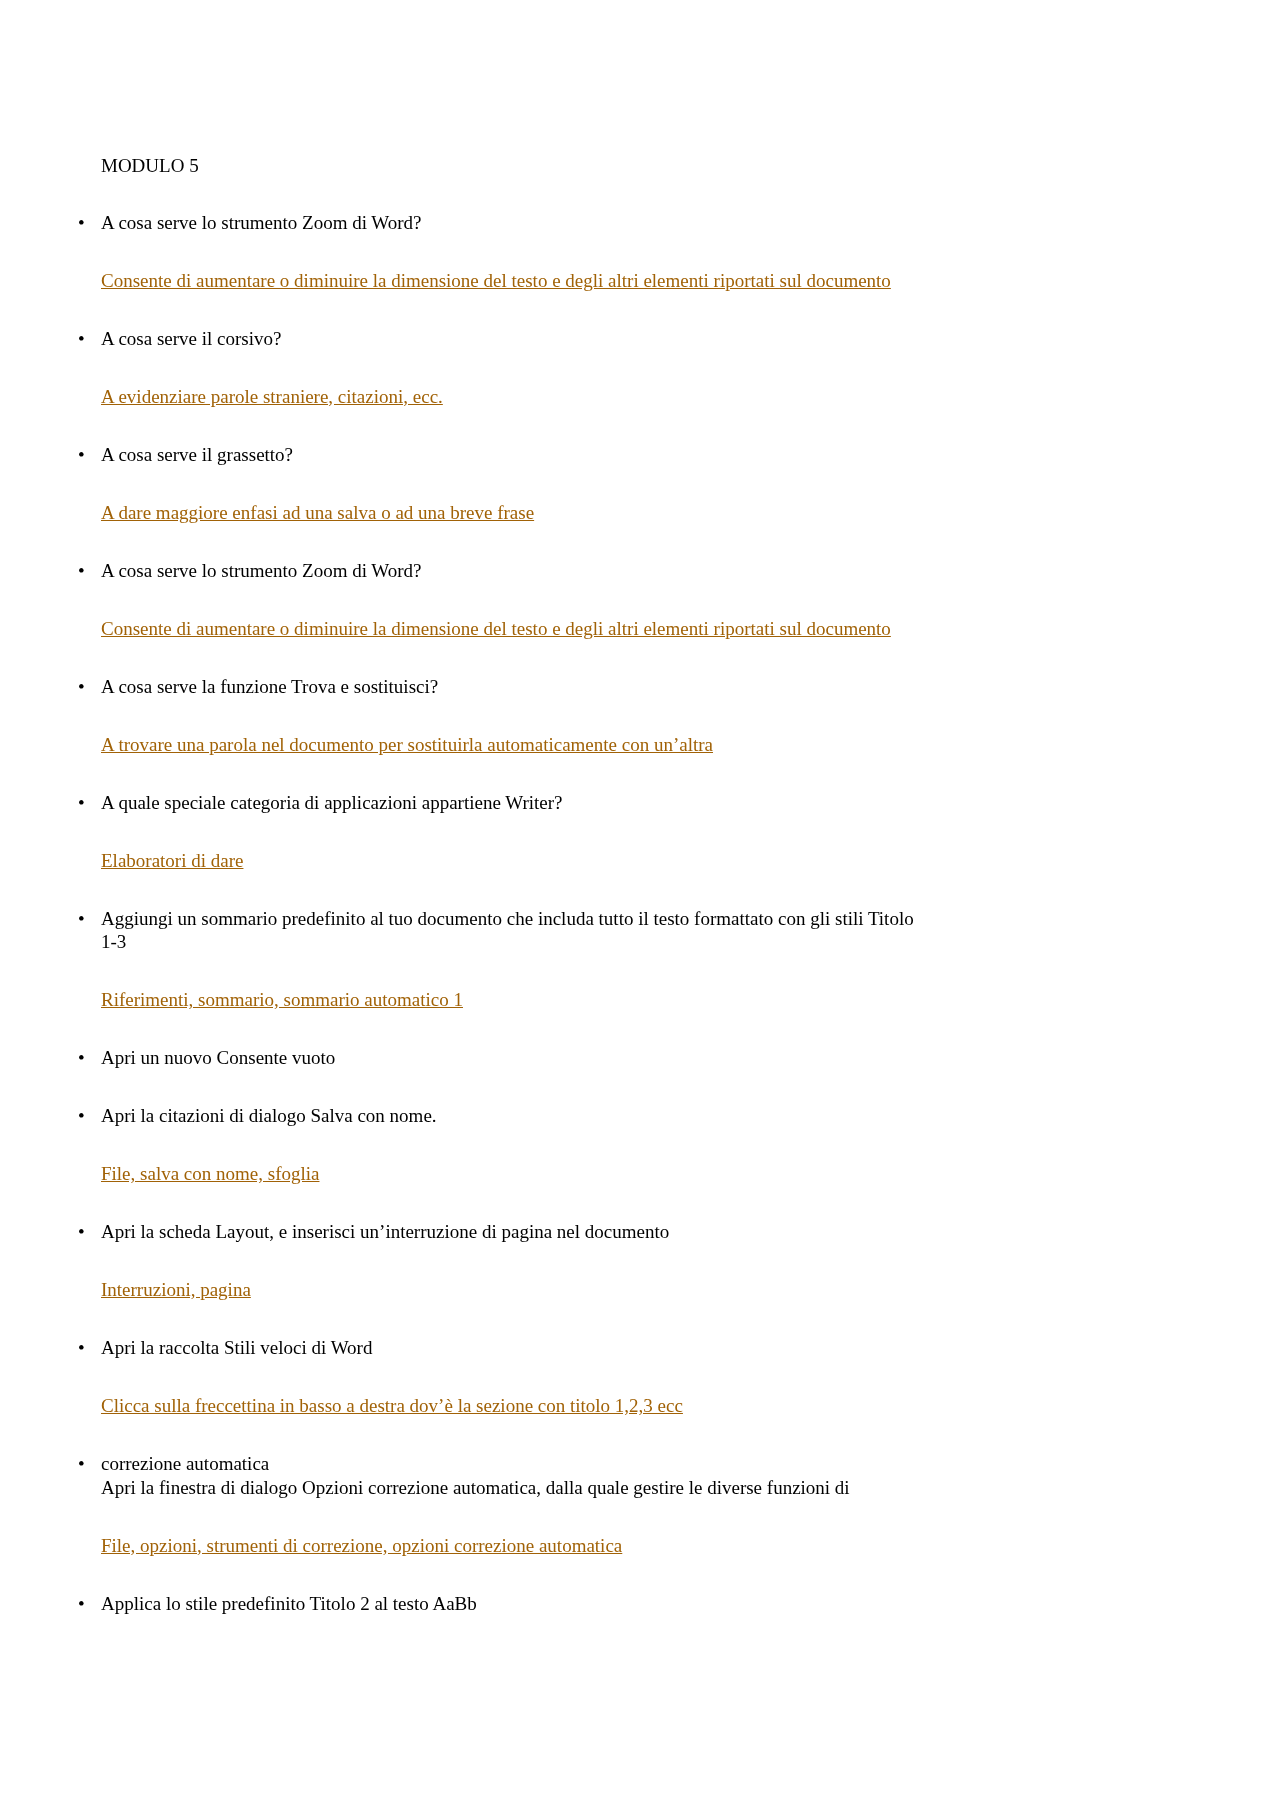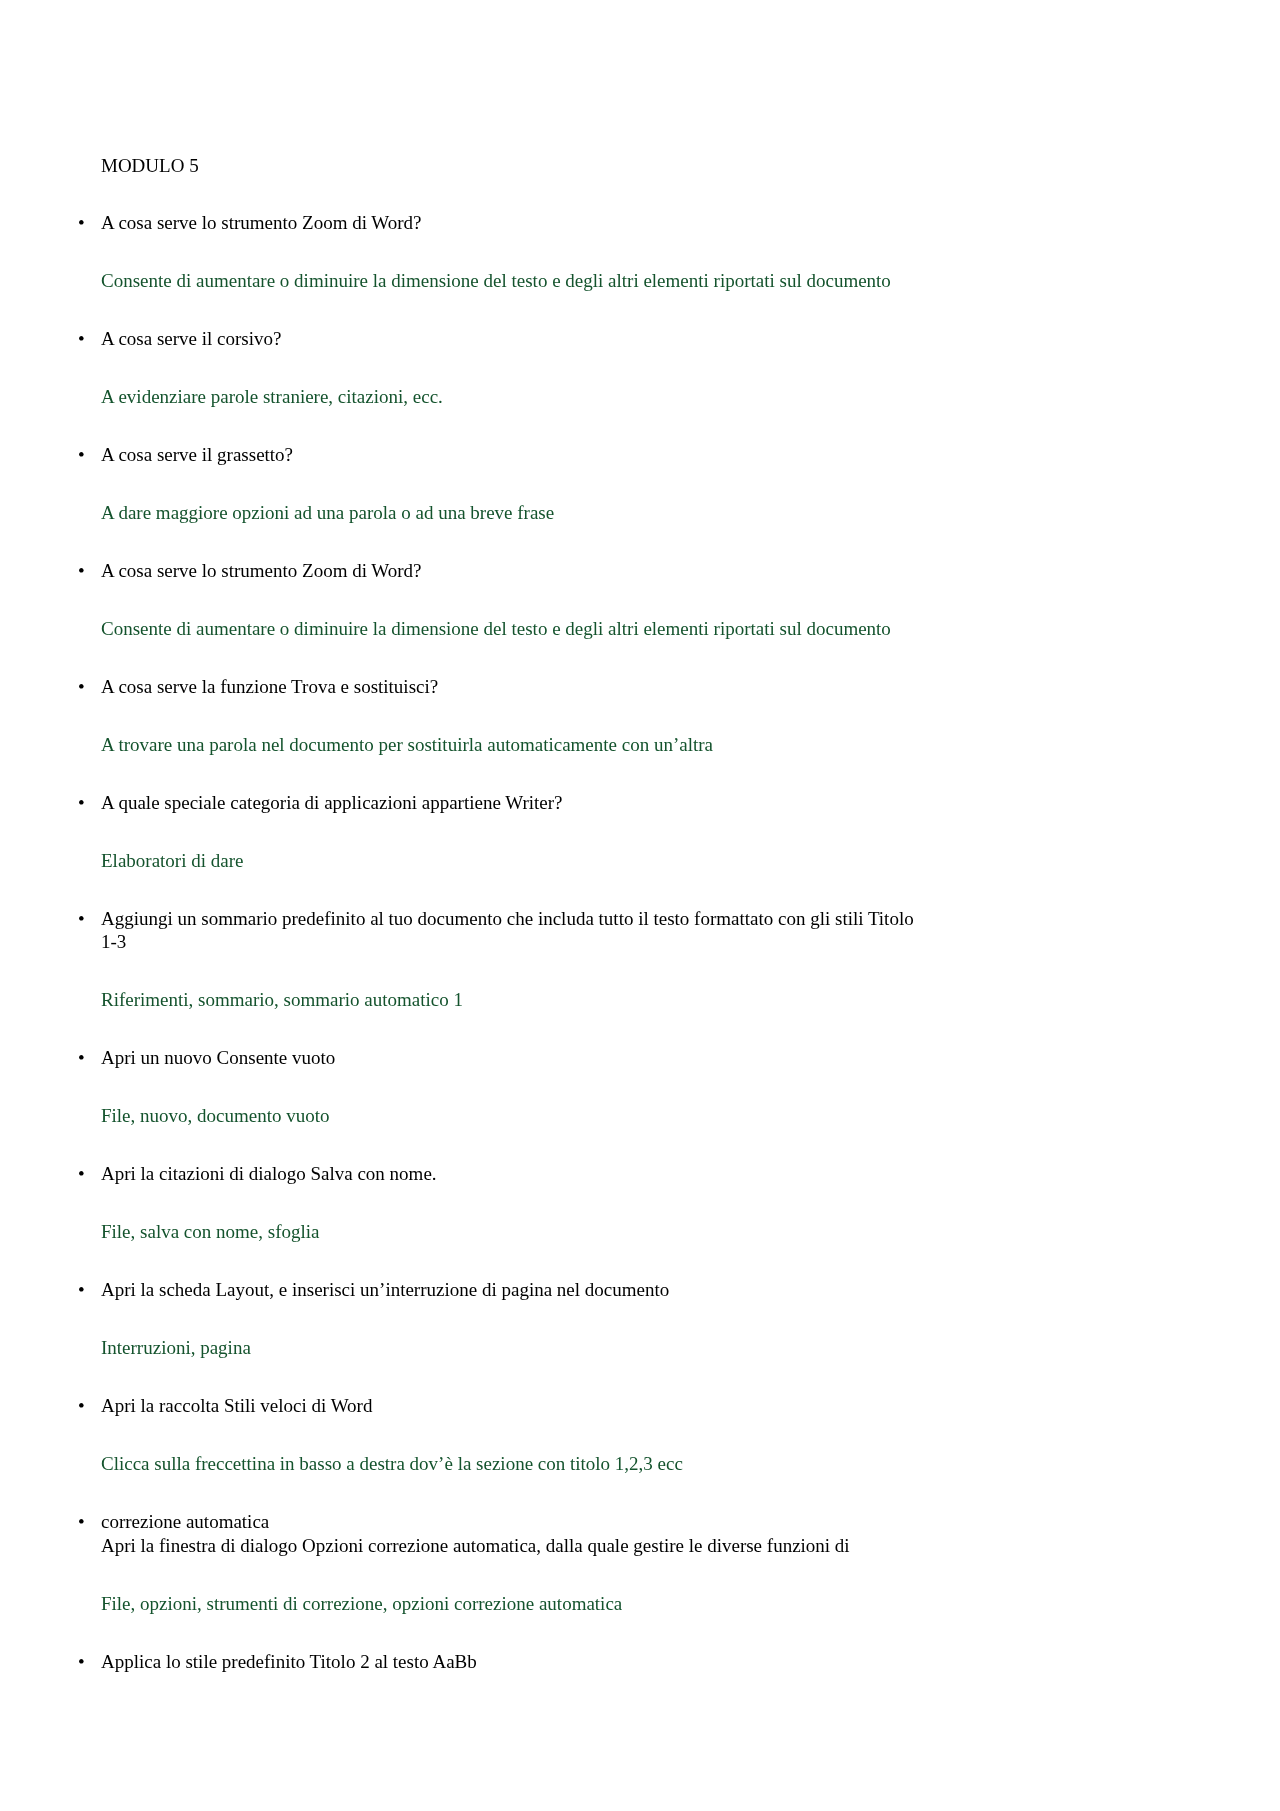--- a/index.html
+++ b/index.html
@@ -39,21 +39,22 @@
   }
   .bullet {
     position: absolute;
     left: -23px;
     top: 0;
     width: 20px;
     text-align: left;
     color: #000000;
   }
   .answer {
-    color: #14532d;
+    color: #a16207;
+    text-decoration: underline;
   }
   .qline {
     display: block;
   }
 </style>
 </head>
 <body>
 
 <div class="page">
 
@@ -73,21 +74,21 @@
       <span>A cosa serve il corsivo?</span>
     </div>
     <div class="para answer">A evidenziare parole straniere, citazioni, ecc.</div>
   </div>
 
   <div>
     <div class="para question">
       <span class="bullet">•</span>
       <span>A cosa serve il grassetto?</span>
     </div>
-    <div class="para answer">A dare maggiore opzioni ad una parola o ad una breve frase</div>
+    <div class="para answer">A dare maggiore enfasi ad una salva o ad una breve frase</div>
   </div>
 
   <div>
     <div class="para question">
       <span class="bullet">•</span>
       <span>A cosa serve lo strumento Zoom di Word?</span>
     </div>
     <div class="para answer">Consente di aumentare o diminuire la dimensione del testo e degli altri elementi riportati sul documento</div>
   </div>
 
@@ -114,21 +115,20 @@
       <span class="qline">1-3</span>
     </div>
     <div class="para answer">Riferimenti, sommario, sommario automatico 1</div>
   </div>
 
   <div>
     <div class="para question">
       <span class="bullet">•</span>
       <span>Apri un nuovo Consente vuoto</span>
     </div>
-    <div class="para answer">File, nuovo, documento vuoto</div>
   </div>
 
   <div>
     <div class="para question">
       <span class="bullet">•</span>
       <span>Apri la citazioni di dialogo Salva con nome.</span>
     </div>
     <div class="para answer">File, salva con nome, sfoglia</div>
   </div>
 

